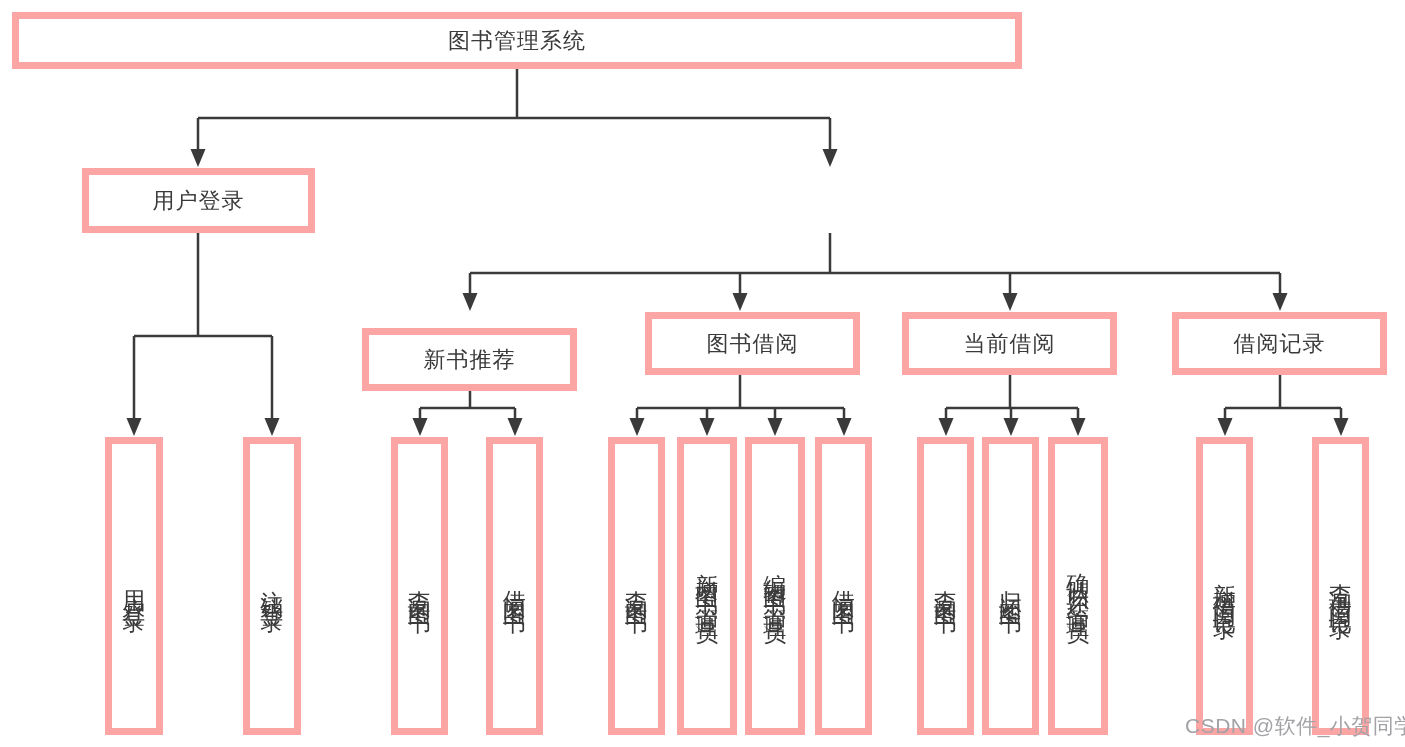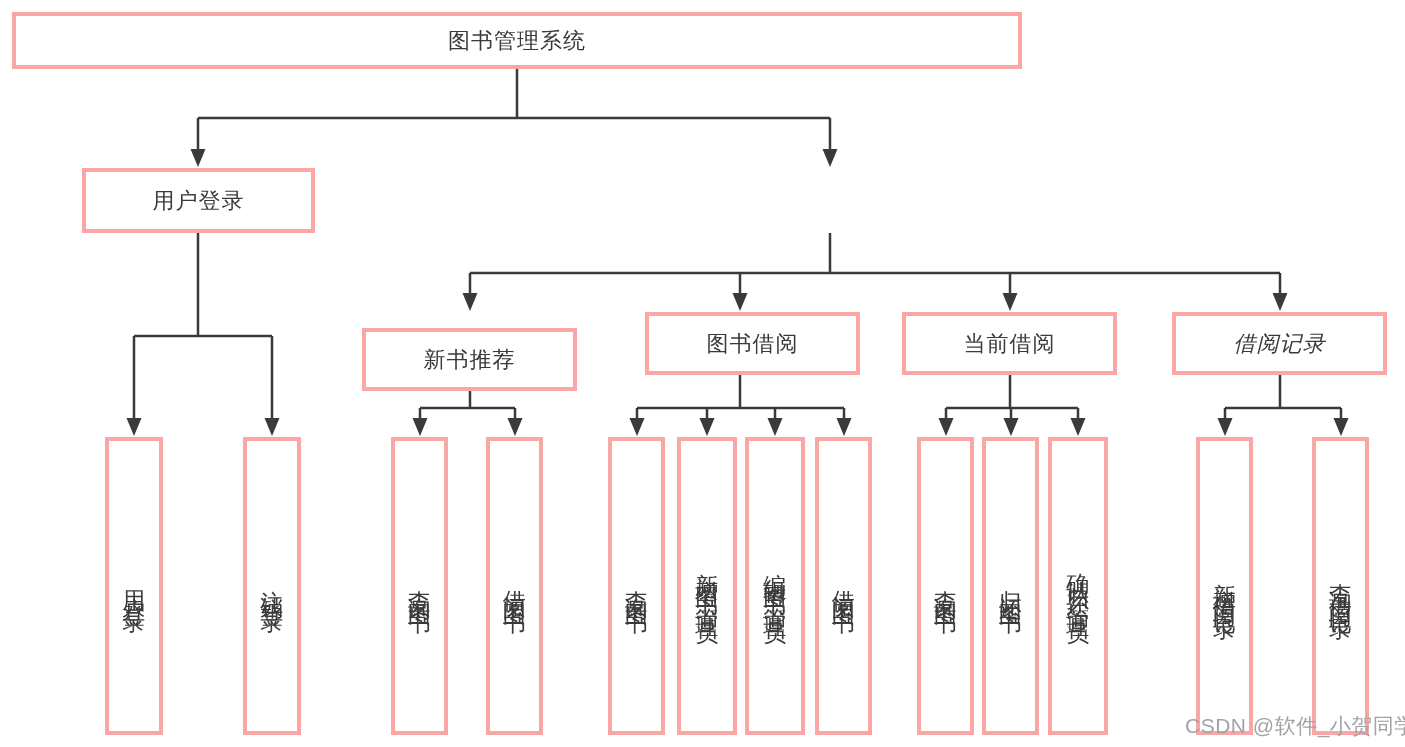--- a/index.html
+++ b/index.html
@@ -7,21 +7,21 @@
     position:relative;
     width:1405px;height:747px;
     background:#ffffff;
     font-family:"Liberation Sans", sans-serif;
     overflow:hidden;
   }
   #wires{position:absolute;left:0;top:0;width:1405px;height:747px;}
   .box{
     position:absolute;
     box-sizing:border-box;
-    border:4px solid #fca5a5;
+    border:7px solid #fca5a5;
     background:#ffffff;
     display:flex;
     align-items:center;
     justify-content:center;
     color:#3a3a3a;
     z-index:2;
   }
   .hlabel{
     font-size:22px;
     letter-spacing:1px;
@@ -110,21 +110,21 @@
 
   <div class="box" style="left:362px;top:328px;width:215px;height:63px;">
     <span class="hlabel">新书推荐</span>
   </div>
   <div class="box" style="left:632px;top:312px;width:215px;height:63px;margin-left:13px;">
     <span class="hlabel">图书借阅</span>
   </div>
   <div class="box" style="left:902px;top:312px;width:215px;height:63px;font-family:Liberation Mono, monospace;">
     <span class="hlabel">当前借阅</span>
   </div>
-  <div class="box" style="left:1172px;top:312px;width:215px;height:63px;font-style:italic;">
+  <div class="box" style="left:1172px;top:312px;width:215px;height:63px;">
     <span class="hlabel">借阅记录</span>
   </div>
 
   <div class="box" style="left:105px;top:437px;width:58px;height:298px;">
     <span class="vlabel">用户登录</span>
   </div>
   <div class="box" style="left:243px;top:437px;width:58px;height:298px;">
     <span class="vlabel">注销登录</span>
   </div>
 

